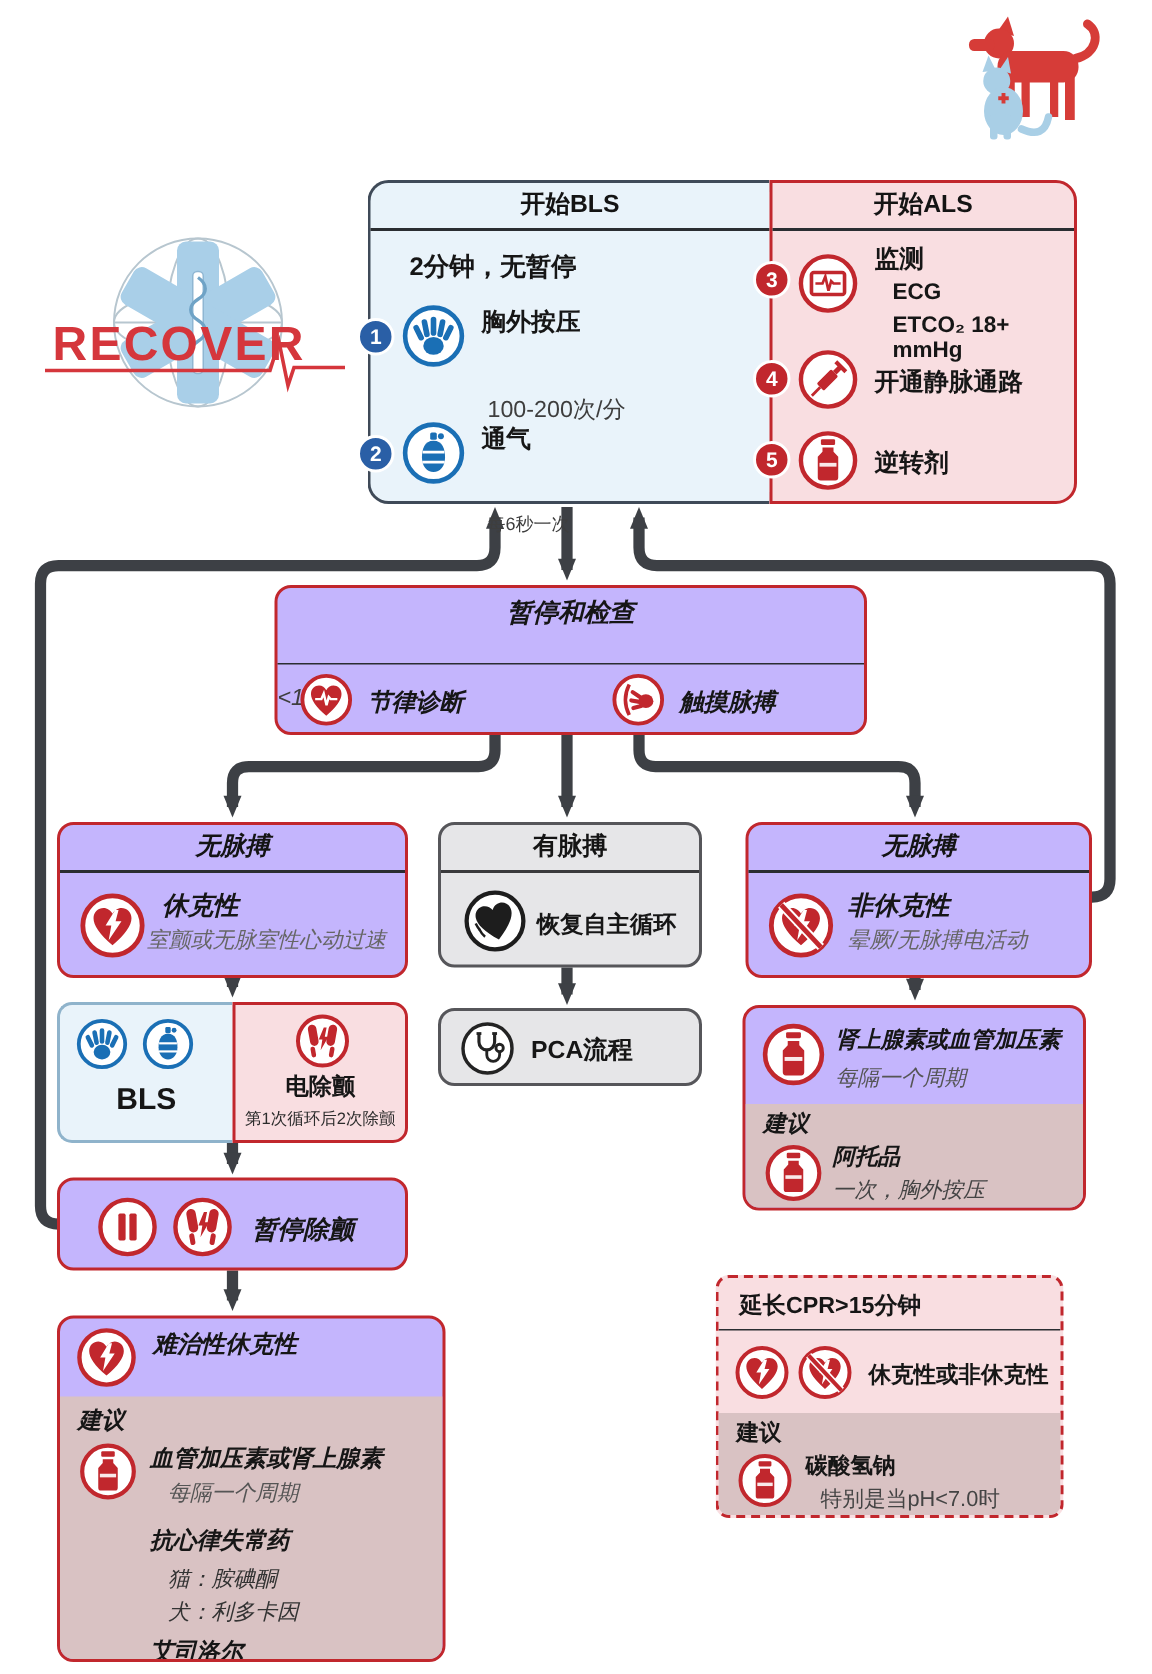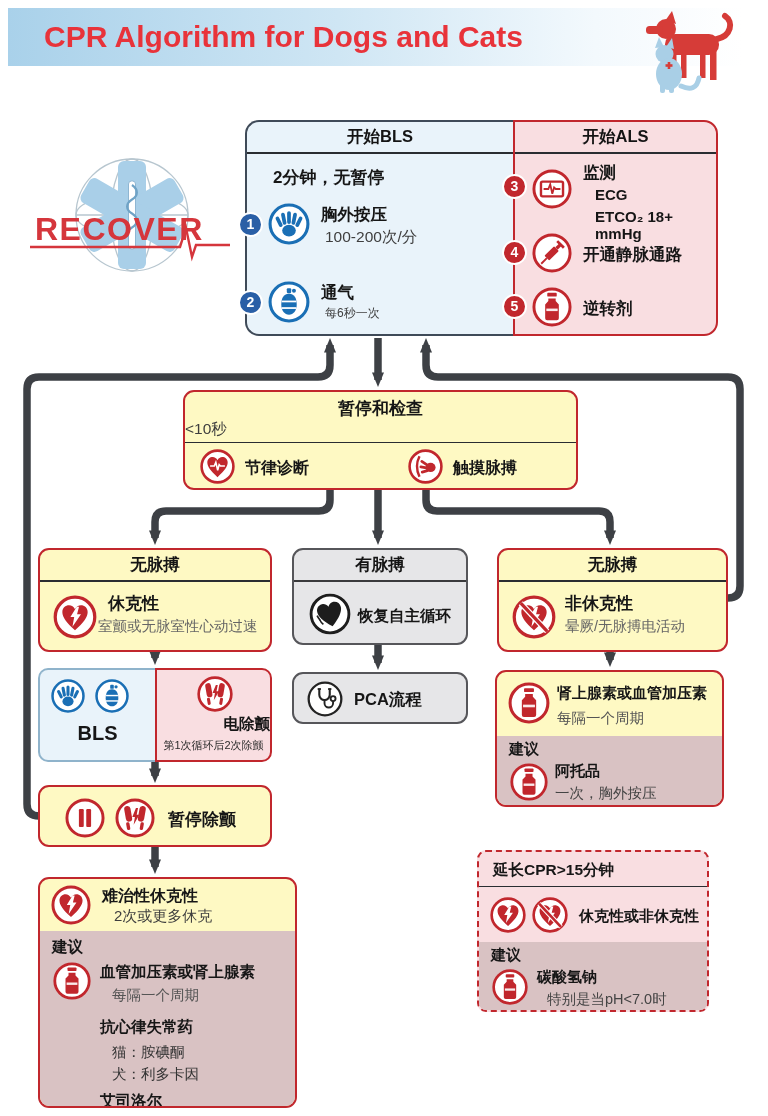--- a/index.html
+++ b/index.html
@@ -2,30 +2,30 @@
 <html><head>
 <meta charset="utf-8">
 <style>
   html,body{margin:0;padding:0;background:#fff;}
   .canvas{position:relative;width:768px;height:1116px;background:#fff;overflow:hidden;
           font-family:"Liberation Sans","DejaVu Sans",sans-serif;color:#1a1a1a;}
   .b{position:absolute;box-sizing:border-box;}
   .ic{position:absolute;display:block;}
   .connectors{position:absolute;left:0;top:0;z-index:0;}
   .box{position:absolute;box-sizing:border-box;border-radius:11px;z-index:1;}
-  .pink{background:#fef9c3;border:2px solid #c1272d;}
+  .pink{background:#c4b5fd;border:2px solid #c1272d;font-style:italic;}
   .gray{background:#e6e6e8;border:2px solid #56565a;}
   .mauve{background:#d9c2c3;}
   .hdr{height:30px;line-height:29px;text-align:center;font-weight:700;font-size:16.5px;color:#141414;
        border-bottom:2px solid #2a2d31;}
   .badge{position:absolute;width:25px;height:25px;border-radius:50%;color:#fff;font-weight:700;
          font-size:14px;line-height:21px;text-align:center;border:2px solid #fff;box-sizing:border-box;z-index:3;}
   .badge.bl{background:#2a5fa6;} .badge.rd{background:#c1272d;}
   .t-bold{font-weight:700;color:#161616;}
-  .t-det{color:#3e3e3e;}
+  .t-det{color:#3e3e3e;margin-top:36px;}
   .t-gray{color:#666;}
   .banner{position:absolute;left:8px;top:8px;width:734px;height:58px;
           background:linear-gradient(90deg,#a9d1ea 0%,#cfe6f4 45%,#f3f9fd 80%,#ffffff 100%);}
   .banner .title{position:absolute;left:36px;top:0;height:58px;line-height:58px;
           font-size:30px;font-weight:700;color:#e8333a;}
 </style>
 </head>
 <body>
 
 <div class="canvas">
@@ -170,23 +170,20 @@
       <path d="M378,488 V538" marker-end="url(#ah)"></path>
       <path d="M426,488 V500 Q426,511 437,511 H599 Q610,511 610,522 V538" marker-end="url(#ah)"></path>
       <path d="M155,650 V658" marker-end="url(#ah)"></path>
       <path d="M155,762 V776" marker-end="url(#ah)"></path>
       <path d="M155,847 V867" marker-end="url(#ah)"></path>
       <path d="M378,645 V663" marker-end="url(#ah)"></path>
       <path d="M610,650 V660" marker-end="url(#ah)"></path>
     </g>
   </svg>
 
-  <div class="banner">
-    <div class="title">CPR Algorithm for Dogs and Cats</div>
-  </div>
   <svg class="ic" style="left:635px;top:6px;width:115px;height:88px">
       <use href="#s-dogcat"></use>
     </svg>
 
   <svg class="ic" style="left:22px;top:145px;width:215px;height:152px" viewBox="0 0 215 152">
     <g stroke="#b7c6cf" fill="none" stroke-width="1.3">
       <circle cx="110" cy="70" r="56"></circle>
       <ellipse cx="110" cy="70" rx="56" ry="21"></ellipse>
       <ellipse cx="110" cy="70" rx="21" ry="56"></ellipse>
       <line x1="54" y1="70" x2="166" y2="70"></line>
@@ -290,21 +287,21 @@
         </svg>
       <svg class="ic" style="left:54px;top:8px;width:36px;height:36px">
           <use href="#s-bag"></use>
         </svg>
       <div class="b t-bold" style="left:0;top:52px;width:100%;text-align:center;font-size:20px">BLS</div>
     </div>
     <div class="b" style="left:117px;top:0;width:117px;height:94px;background:#f9dee1;border:2px solid #c1272d;border-radius:0 10px 10px 0">
       <svg class="ic" style="left:39px;top:5px;width:38px;height:38px">
           <use href="#s-paddles"></use>
         </svg>
-      <div class="b t-bold" style="left:0;top:44px;width:100%;text-align:right;font-size:15.5px">电除颤</div>
+      <div class="b t-bold" style="left:0;top:44px;width:100%;text-align:center;font-size:15.5px">电除颤</div>
       <div class="b" style="left:0;top:68px;width:100%;text-align:center;font-size:11px;color:#2c2c2c">第1次循环后2次除颤</div>
     </div>
   </div>
 
   <div class="box pink" style="left:38px;top:785px;width:234px;height:62px">
     <svg class="ic" style="left:24px;top:10px;width:42px;height:42px">
         <use href="#s-pause"></use>
       </svg>
     <svg class="ic" style="left:74px;top:10px;width:42px;height:42px">
         <use href="#s-paddles"></use>

